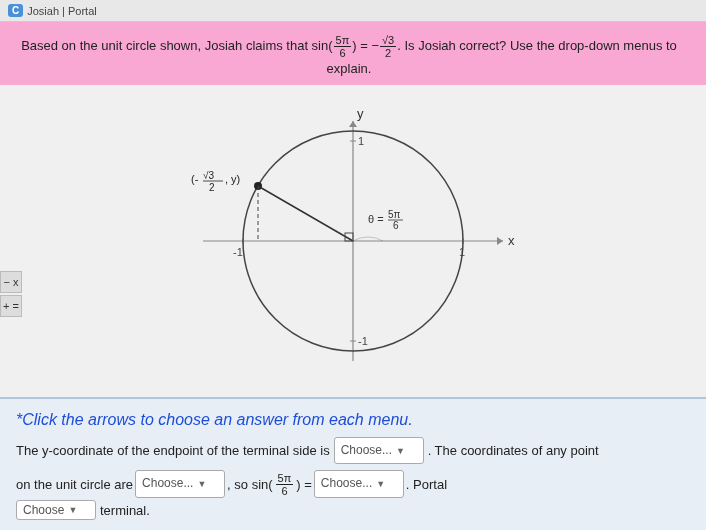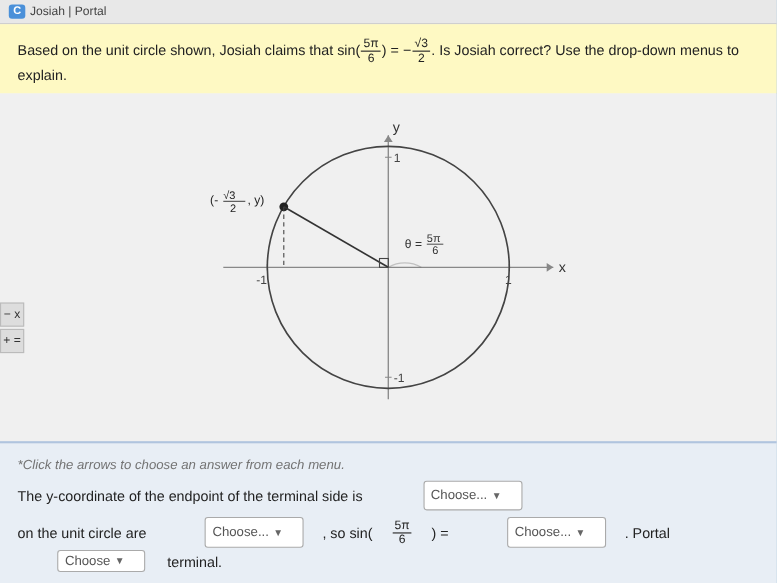--- a/index.html
+++ b/index.html
@@ -45,25 +45,26 @@
       background: #4a90d9;
       color: white;
       border-radius: 3px;
       padding: 1px 4px;
       font-size: 10px;
       font-weight: bold;
     }
 
     
     .question-area {
-      background: #fef9c3;
+      background: #f9a8d4;
       padding: 12px 24px 6px 16px;
       font-size: 13px;
       color: #222;
       line-height: 1.5;
+      text-align: center;
     }
 
     .question-text {
       font-size: 13px;
       color: #222;
     }
 
     
     .graph-container {
       display: flex;
@@ -104,71 +105,70 @@
     }
 
     
     .answer-area {
       background: #e8eef5;
       padding: 12px 16px 10px 16px;
       border-top: 2px solid #b0c4de;
     }
 
     .answer-instruction {
-      font-size: 12px;
-      color: #737373;
+      font-size: 16px;
+      color: #1d4ed8;
       margin-bottom: 8px;
       font-style: italic;
     }
 
     .answer-row {
       font-size: 13px;
       color: #222;
       margin-bottom: 6px;
       display: flex;
       align-items: center;
       flex-wrap: wrap;
-      gap: 19px;
+      gap: 4px;
       line-height: 1.8;
     }
 
     .answer-row2 {
       font-size: 13px;
       color: #222;
       display: flex;
       align-items: center;
       flex-wrap: wrap;
-      gap: 17px;
+      gap: 2px;
       line-height: 1.8;
     }
 
     .dropdown {
       display: inline-flex;
       align-items: center;
       background: white;
       border: 1px solid #aaa;
       border-radius: 3px;
       padding: 2px 6px;
       font-size: 12px;
       color: #555;
       cursor: pointer;
       gap: 4px;
       min-width: 90px;
-      margin-left: 36px;
     }
 
     .dropdown-arrow {
       font-size: 9px;
       color: #666;
     }
 
     .last-row {
       display: flex;
       align-items: center;
-      gap: 20px;
+      gap: 4px;
       font-size: 13px;
       color: #222;
       margin-top: 2px;
     }
 
     
     .frac {
       display: inline-flex;
       flex-direction: column;
       align-items: center;
@@ -277,20 +277,21 @@
   <div class="answer-area">
 
     <div class="answer-instruction">*Click the arrows to choose an answer from each menu.</div>
 
     <div class="answer-row">
       <span>The y-coordinate of the endpoint of the terminal side is</span>
       <div class="dropdown">
         <span>Choose...</span>
         <span class="dropdown-arrow">▼</span>
       </div>
+      <span>. The coordinates of any point</span>
     </div>
 
     <div class="answer-row2">
       <span>on the unit circle are</span>
       <div class="dropdown">
         <span>Choose...</span>
         <span class="dropdown-arrow">▼</span>
       </div>
       <span>, so sin(</span>
       <span class="frac">

